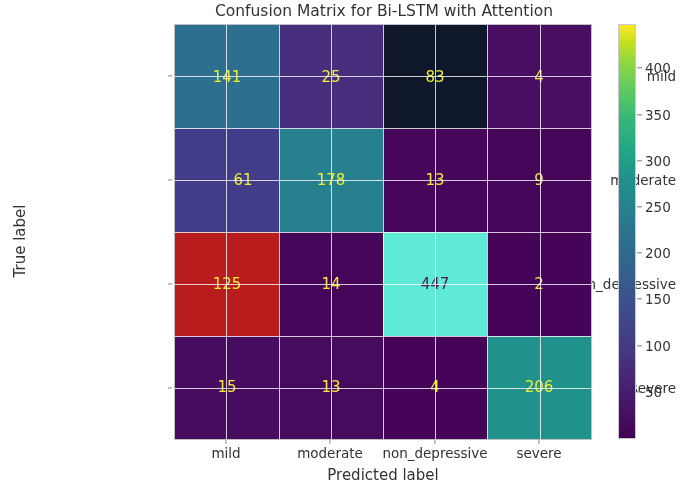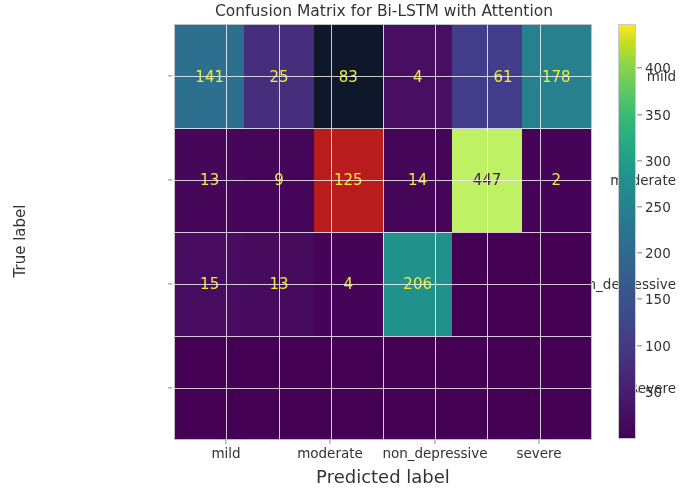--- a/index.html
+++ b/index.html
@@ -45,21 +45,21 @@
     border: 1px solid #bfbfc6;
     box-sizing: border-box;
     background: #440154;
   }
   #heatmap-grid {
     position: absolute;
     left: 0; top: 0;
     width: 100%;
     height: 100%;
     display: grid;
-    grid-template-columns: repeat(6, 1fr);
+    grid-template-columns: repeat(4, 1fr);
     grid-template-rows: repeat(4, 1fr);
   }
   .cell {
     position: relative;
   }
   .cell-label {
     position: absolute;
     left: 0;
     top: 50%;
     width: 100%;
@@ -132,21 +132,21 @@
     transform: translateX(-50%);
   }
 
   
   #xlabel {
     position: absolute;
     left: 174px;
     top: 466px;
     width: 418px;
     text-align: center;
-    font-size: 18px;
+    font-size: 15px;
     color: #333333;
   }
   #ylabel {
     position: absolute;
     left: -80px;
     top: 232px;
     width: 200px;
     text-align: center;
     font-size: 15px;
     color: #333333;
@@ -257,21 +257,21 @@
       <div class="cell" style="background: rgb(69, 5, 89);">
           <span class="cell-label" style="color: rgb(238, 238, 51);">9</span>
         </div>
 
       <div class="cell" style="background: #b91c1c;">
           <span class="cell-label" style="color: rgb(238, 238, 51);">125</span>
         </div>
       <div class="cell" style="background: rgb(69, 6, 89);">
           <span class="cell-label" style="color: rgb(238, 238, 51);">14</span>
         </div>
-      <div class="cell" style="background: #bef264; padding-left: 40px;">
+      <div class="cell" style="background: #5eead4; padding-left: 40px;">
           <span class="cell-label" style="color: rgb(74, 26, 82);">447</span>
         </div>
       <div class="cell" style="background: rgb(69, 4, 87);">
           <span class="cell-label" style="color: rgb(238, 238, 51);">2</span>
         </div>
 
       <div class="cell" style="background: rgb(71, 12, 95);">
           <span class="cell-label" style="color: rgb(238, 238, 51);">15</span>
         </div>
       <div class="cell" style="background: rgb(71, 11, 94);">

